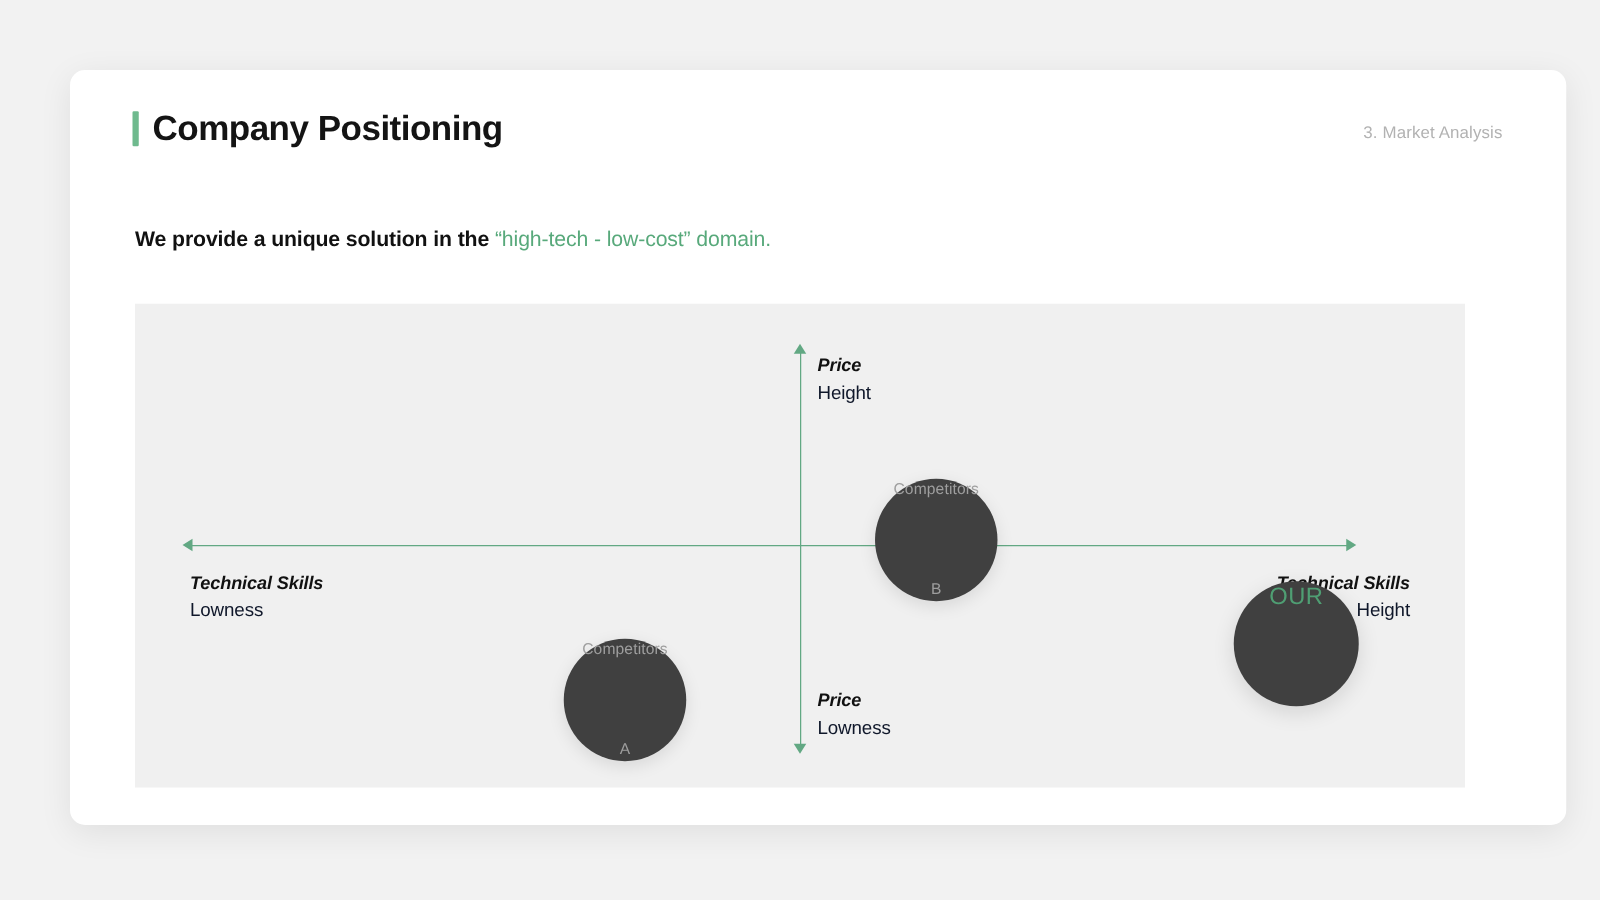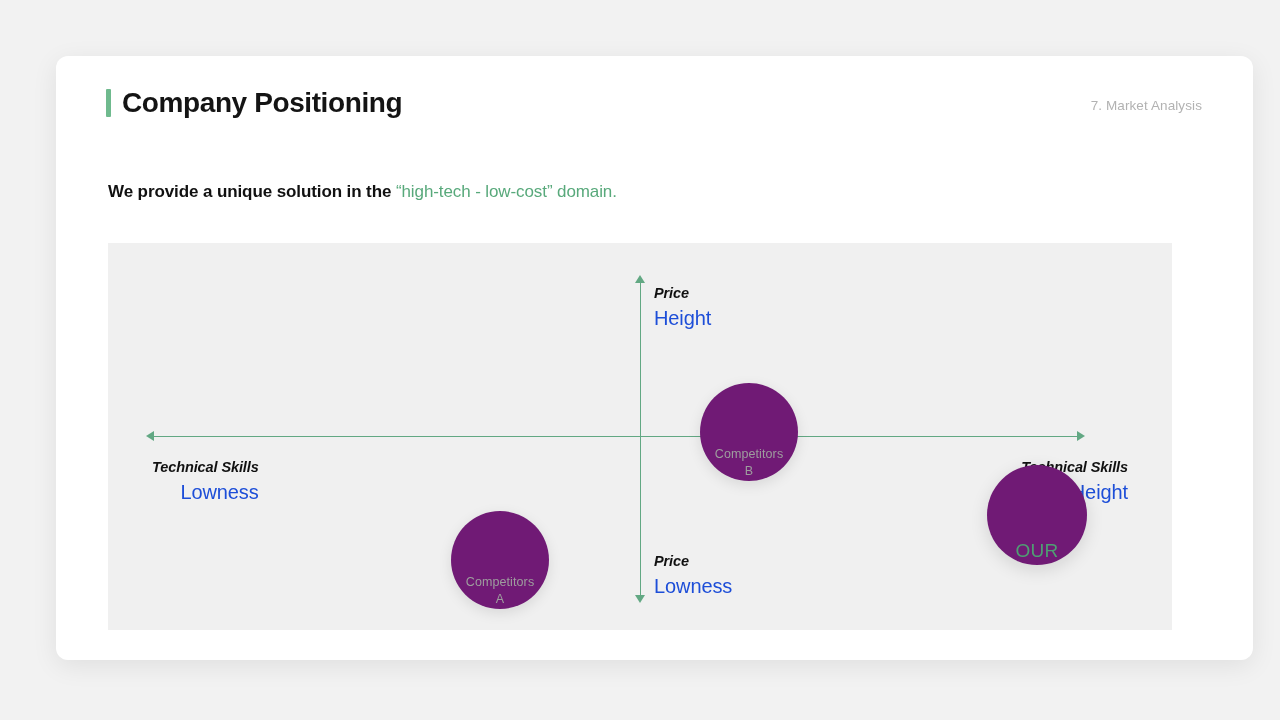--- a/index.html
+++ b/index.html
@@ -154,42 +154,41 @@
   .axis-label .lbl-main {
     display: block;
     font-size: 14.5px;
     font-weight: 700;
     color: #111111;
     letter-spacing: -0.1px;
     font-style: italic;
   }
   .axis-label .lbl-sub {
     display: block;
-    font-size: 20px;
+    font-size: 15px;
     font-weight: 400;
-    color: #1d4ed8;
+    color: #0f172a;
     letter-spacing: -0.1px;
-    text-align: right;
   }
 
   .label-price-high { left: 546px; top: 40px; }
   .label-price-low  { left: 546px; top: 308px; }
   .label-skills-low { left: 44px;  top: 214px; }
   .label-skills-high{ left: 906px; top: 214px; width: 114px; text-align: right; }
 
   
   .bubble {
     position: absolute;
     border-radius: 50%;
-    background: #701a75;
+    background: #404040;
     box-shadow: 0 4px 14px rgba(0,0,0,0.10);
     display: flex;
     flex-direction: column;
     align-items: center;
-    justify-content: flex-end;
+    justify-content: space-between;
     text-align: center;
   }
   .bubble-label {
     font-size: 12.5px;
     color: #9e9e9e;
     line-height: 1.42;
     letter-spacing: 0.1px;
   }
   .bubble-a {
     left: 343px;
@@ -219,21 +218,21 @@
 </head>
 <body>
 
 <div class="slide-card">
 
   <div class="slide-header">
     <div class="title-wrap">
       <div class="title-accent"></div>
       <div class="page-title">Company Positioning</div>
     </div>
-    <div class="section-label">7. Market Analysis</div>
+    <div class="section-label">3. Market Analysis</div>
   </div>
 
   <div class="subtitle">
     <span>We provide a unique solution in the </span><span class="accent-text">“high-tech - low-cost” domain.</span>
   </div>
 
   <div class="matrix-panel">
 
     <div class="axis-line-h"></div>
     <div class="axis-line-v"></div>

